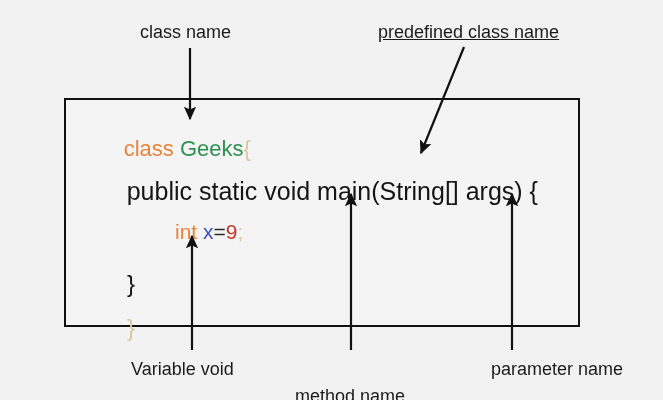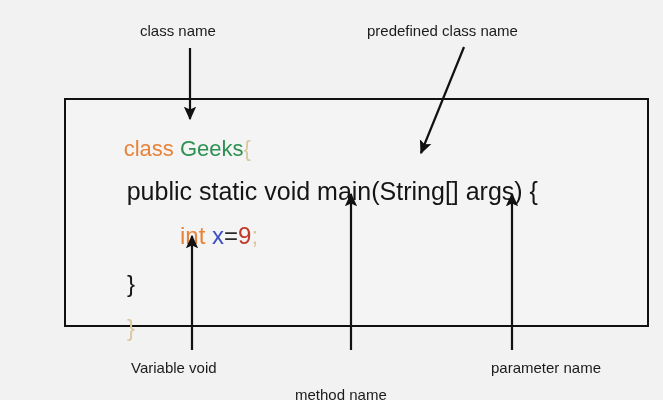--- a/index.html
+++ b/index.html
@@ -17,21 +17,21 @@
     position: relative;
     width: 663px;
     height: 400px;
   }
 
   
   #code-box {
     position: absolute;
     left: 64px;
     top: 98px;
-    width: 585px;
+    width: 516px;
     height: 229px;
     border: 2px solid #111111;
     background: #f4f4f4;
     box-sizing: border-box;
   }
 
   .code-line {
     position: absolute;
     white-space: pre;
     font-family: "Liberation Sans", sans-serif;
@@ -45,21 +45,21 @@
     font-size: 22px;
   }
   #line-main {
     left: 19px;
     top: 54px;
     font-size: 25px;
   }
   #line-int {
     left: 74px;
     top: 100px;
-    font-size: 24px;
+    font-size: 21px;
   }
   #line-brace-inner {
     left: 21px;
     top: 148px;
     font-size: 24px;
   }
   #line-brace-outer {
     left: 21px;
     top: 192px;
     font-size: 24px;
@@ -70,27 +70,27 @@
   .tok-brace    { color: #d9c8a0; }
   .tok-var      { color: #3b4fc6; }
   .tok-op       { color: #2a2a2a; }
   .tok-number   { color: #c0392b; }
   .tok-plain    { color: #151515; text-align: right; }
 
   
   .anno-label {
     position: absolute;
     font-family: "Liberation Sans", sans-serif;
-    font-size: 15px;
+    font-size: 18px;
     color: #1b1b1b;
     white-space: nowrap;
     line-height: 1;
   }
   #label-class-name        { left: 140px; top: 23px; }
-  #label-predefined        { left: 367px; top: 23px; }
+  #label-predefined        { left: 378px; top: 23px; text-decoration: underline; }
   #label-variable-name     { left: 131px; top: 360px; }
   #label-method-name       { left: 295px; top: 360px; margin-top: 27px; }
   #label-parameter-name    { left: 443px; top: 360px; margin-left: 48px; }
 
   
   #arrows {
     position: absolute;
     left: 0;
     top: 0;
     width: 663px;

